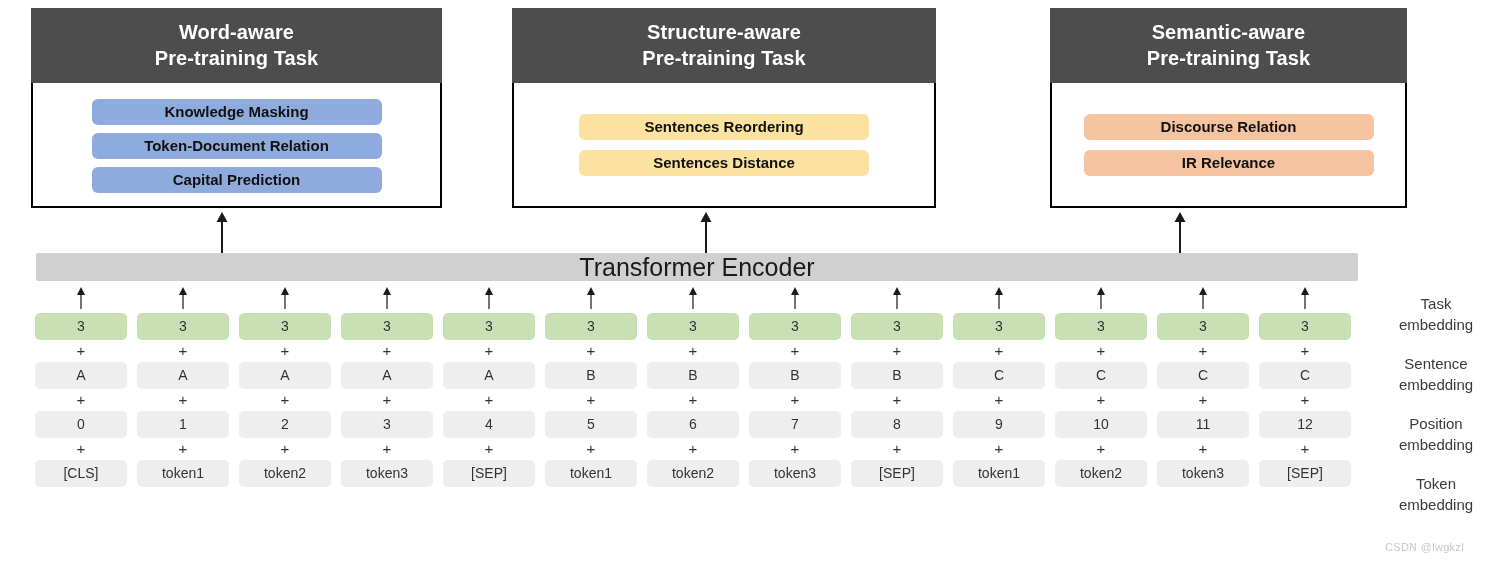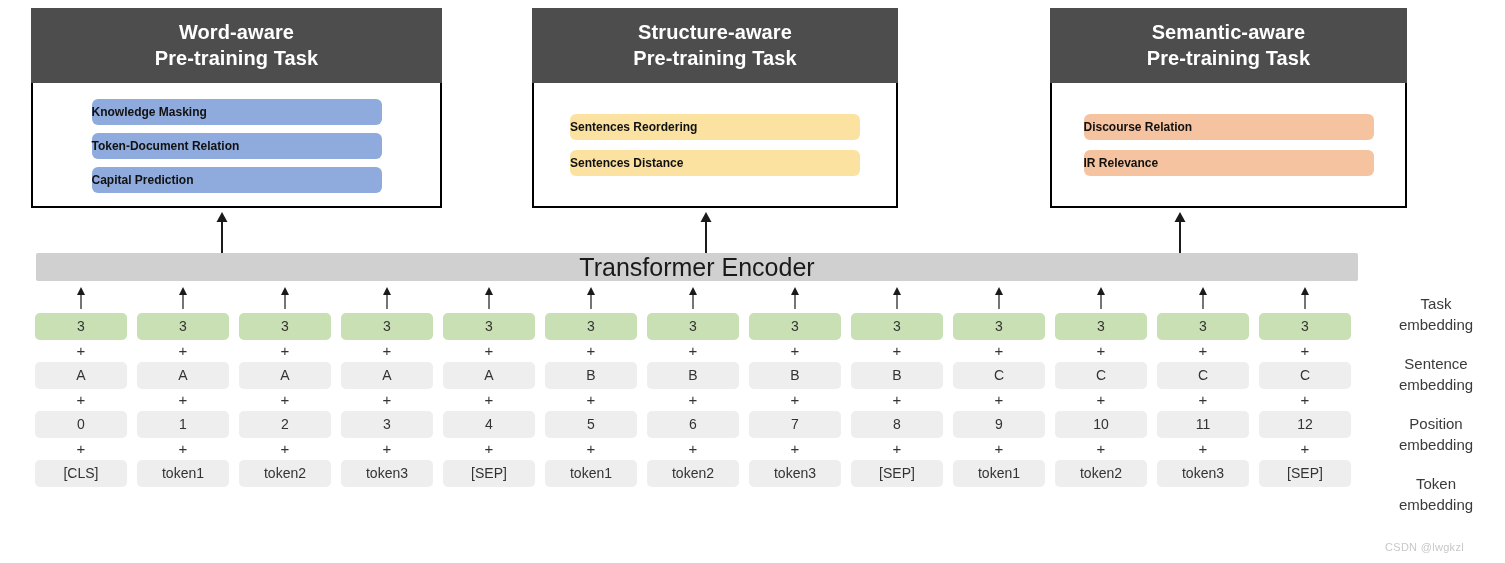--- a/index.html
+++ b/index.html
@@ -35,35 +35,35 @@
     border-top: none;
     background: #ffffff;
     box-sizing: border-box;
     display: flex;
     flex-direction: column;
     justify-content: center;
     align-items: center;
   }
   .task-pill {
     border-radius: 6px;
-    font-size: 12px;
+    font-size: 15px;
     font-weight: bold;
     color: #111111;
-    text-align: left;
+    text-align: center;
     line-height: 26px;
     height: 26px;
     box-sizing: border-box;
   }
 
   
   #panel-word   { left: 31px;   width: 411px; }
   #panel-word   .task-body { height: 125px; padding-top: 2px; }
   #panel-word   .task-pill { width: 290px; margin: 4px 0; }
 
-  #panel-struct { left: 532px;  width: 366px; }
+  #panel-struct { left: 512px;  width: 424px; }
   #panel-struct .task-body { height: 125px; }
   #panel-struct .task-pill { width: 290px; margin: 5px 0; }
 
   #panel-sem    { left: 1050px; width: 357px; }
   #panel-sem    .task-body { height: 125px; }
   #panel-sem    .task-pill { width: 290px; margin: 5px 0; }
 
   .pill-blue   { background: #8faadc; }
   .pill-yellow { background: #fbe2a0; }
   .pill-orange { background: #f5c3a0; }

